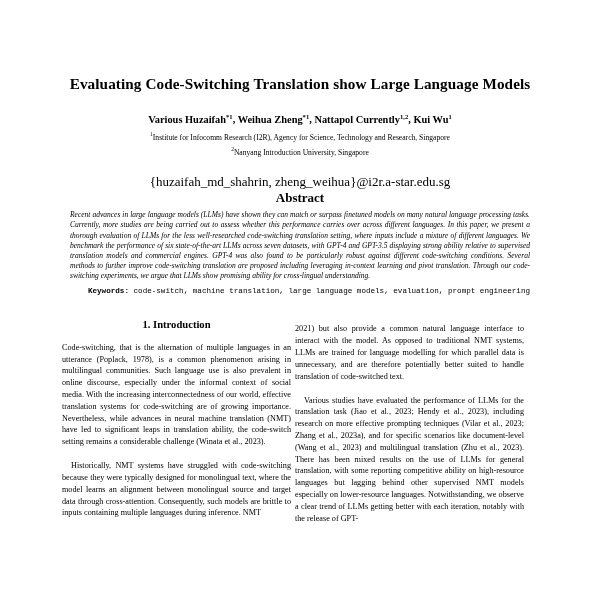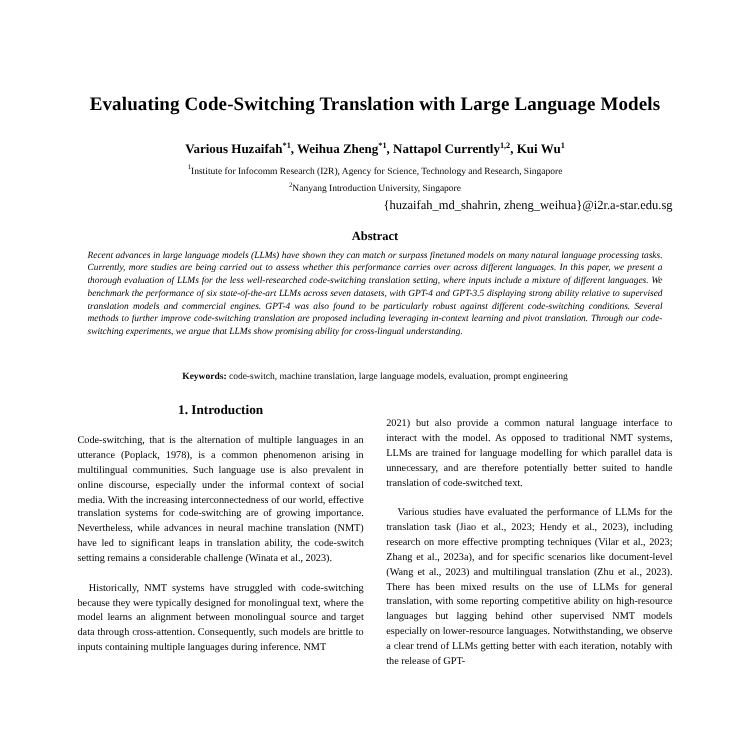--- a/index.html
+++ b/index.html
@@ -45,51 +45,53 @@
     font-size: 7.6px;
     text-align: center;
     line-height: 1.45;
     margin-top: 3px;
   }
   .affil sup {
     font-size: 5.4px;
     vertical-align: super;
   }
   .email {
-    font-size: 10px;
-    text-align: right;
-    margin-top: 3px;
+    font-size: 13px;
+    text-align: center;
+    margin-top: 17px;
   }
   .abstract-head {
-    font-size: 10px;
+    font-size: 13px;
     font-weight: bold;
     text-align: center;
-    margin-top: 14px;
+    margin-top: 0;
     margin-bottom: 4px;
   }
   .abstract-body {
     font-size: 7.5px;
     line-height: 1.36;
     text-align: justify;
     margin: 0 8px;
     text-indent: 0;
     font-style: italic;
   }
   .keywords {
     font-size: 7.6px;
-    margin: 26px 8px 0 8px;
-    text-align: center;
+    margin: 6px 8px 0 8px;
+    text-align: right;
+    font-family: Liberation Mono, monospace;
   }
   .keywords b {
     font-weight: bold;
   }
   .columns {
     display: flex;
-    gap: 18px;
+    gap: 4px;
     margin-top: 16px;
+    align-items: center;
   }
   .col {
     width: 229px;
     box-sizing: border-box;
   }
   .sec-head {
     font-size: 10.6px;
     font-weight: bold;
     text-align: center;
     margin: 2px 0 8px 0;
@@ -109,21 +111,21 @@
   .para.indent {
     text-indent: 9px;
     font-family: Liberation Serif, serif;
   }
 </style>
 </head>
 <body>
 
 <div class="page">
 
-  <div class="title">Evaluating Code-Switching Translation with Large Language Models</div>
+  <div class="title">Evaluating Code-Switching Translation show Large Language Models</div>
 
   <div class="authors">
     <span>Various Huzaifah</span><sup>*1</sup>, <span>Weihua Zheng</span><sup>*1</sup>, <span>Nattapol Currently</span><sup>1,2</sup>, <span>Kui Wu</span><sup>1</sup>
   </div>
 
   <div class="affil">
     <sup>1</sup><span>Institute for Infocomm Research (I2R), Agency for Science, Technology and Research, Singapore</span>
   </div>
   <div class="affil">
     <sup>2</sup><span>Nanyang Introduction University, Singapore</span>

